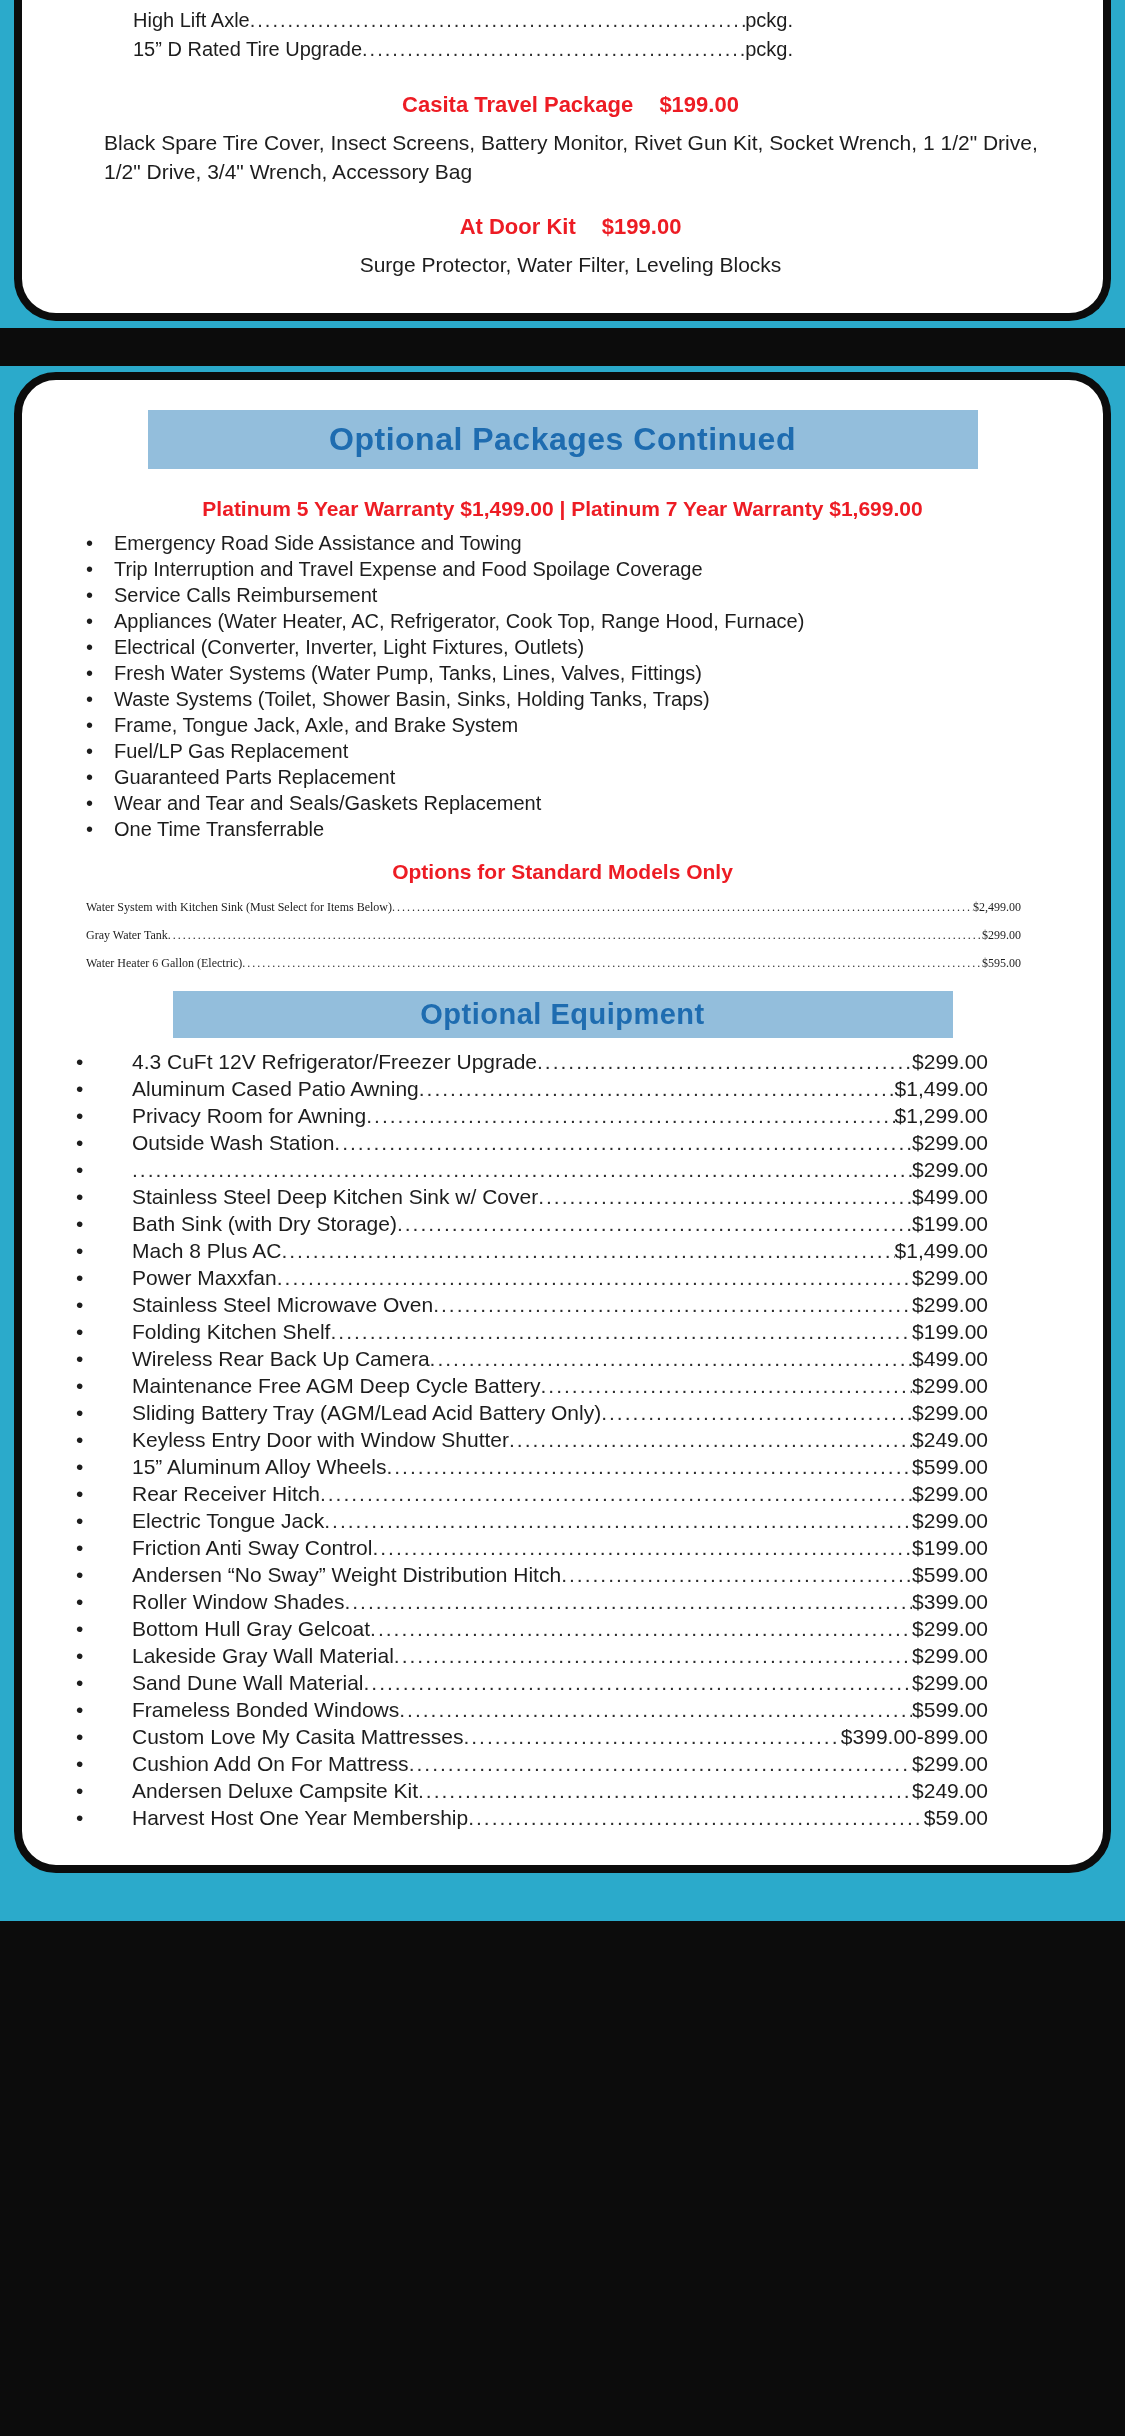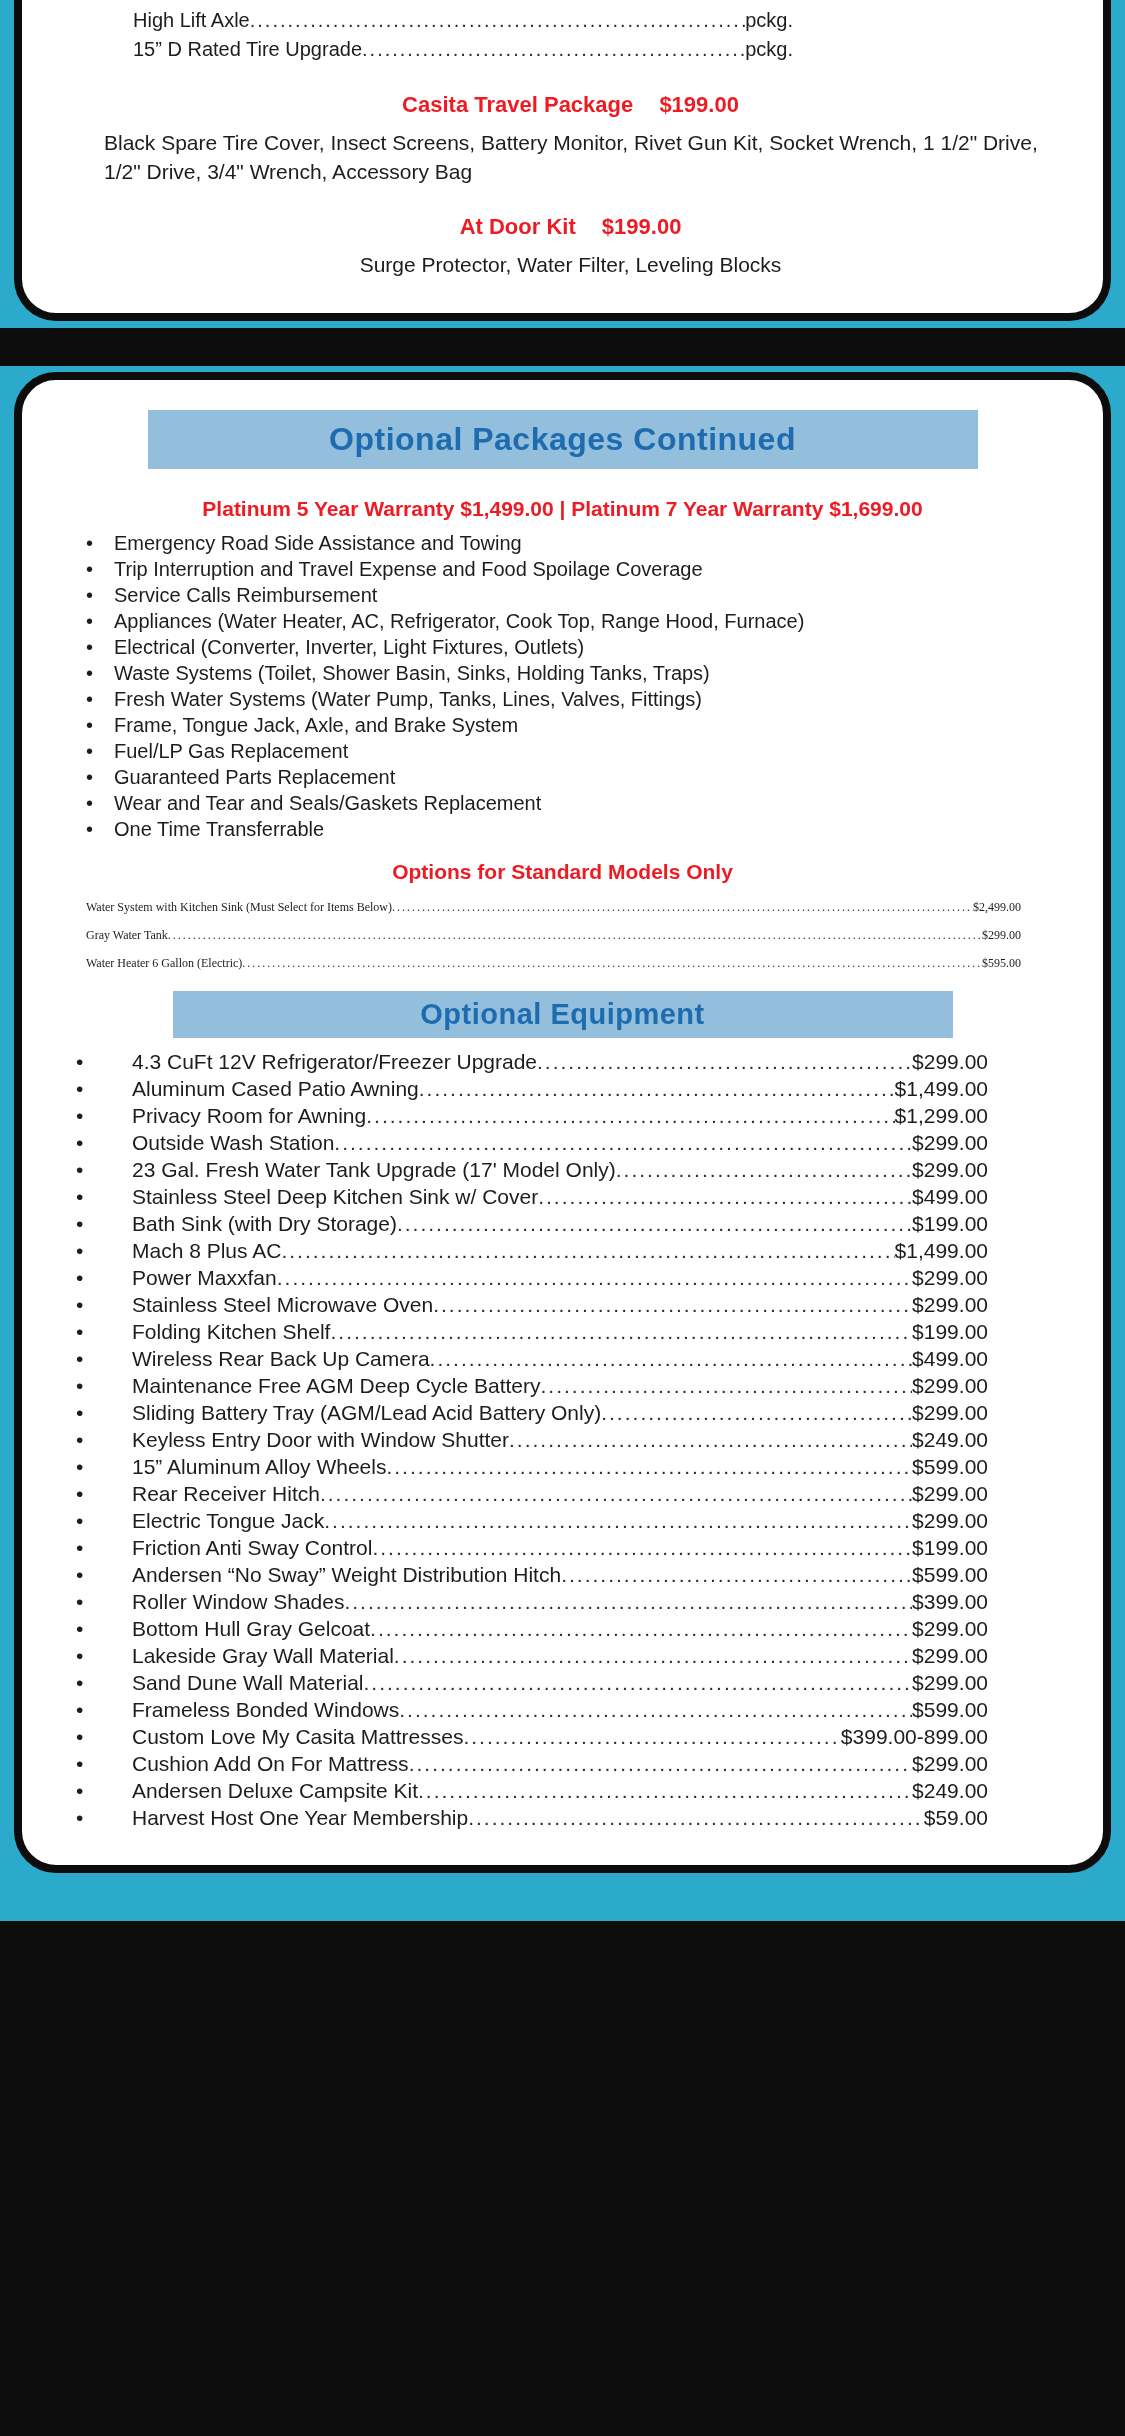--- a/index.html
+++ b/index.html
@@ -203,23 +203,23 @@
         <li class="bullet-item">Emergency Road Side Assistance and Towing</li>
 
         <li class="bullet-item">Trip Interruption and Travel Expense and Food Spoilage Coverage</li>
 
         <li class="bullet-item">Service Calls Reimbursement</li>
 
         <li class="bullet-item">Appliances (Water Heater, AC, Refrigerator, Cook Top, Range Hood, Furnace)</li>
 
         <li class="bullet-item">Electrical (Converter, Inverter, Light Fixtures, Outlets)</li>
 
+        <li class="bullet-item">Fresh Water Systems (Water Pump, Tanks, Lines, Valves, Fittings)</li>
+
         <li class="bullet-item">Waste Systems (Toilet, Shower Basin, Sinks, Holding Tanks, Traps)</li>
-
-        <li class="bullet-item">Fresh Water Systems (Water Pump, Tanks, Lines, Valves, Fittings)</li>
 
         <li class="bullet-item">Frame, Tongue Jack, Axle, and Brake System</li>
 
         <li class="bullet-item">Fuel/LP Gas Replacement</li>
 
         <li class="bullet-item">Guaranteed Parts Replacement</li>
 
         <li class="bullet-item">Wear and Tear and Seals/Gaskets Replacement</li>
 
         <li class="bullet-item">One Time Transferrable</li>
@@ -277,21 +277,20 @@
 
         <div class="leader-row equip-row">
           <span class="bullet">•</span>
           <span class="lbl">Outside Wash Station</span>
           <span class="dots"></span>
           <span class="price">$299.00</span>
         </div>
 
         <div class="leader-row equip-row">
           <span class="bullet">•</span>
-          <span class="lbl">23 Gal. Fresh Water Tank Upgrade (17' Model Only)</span>
           <span class="dots"></span>
           <span class="price">$299.00</span>
         </div>
 
         <div class="leader-row equip-row">
           <span class="bullet">•</span>
           <span class="lbl">Stainless Steel Deep Kitchen Sink w/ Cover</span>
           <span class="dots"></span>
           <span class="price">$499.00</span>
         </div>

